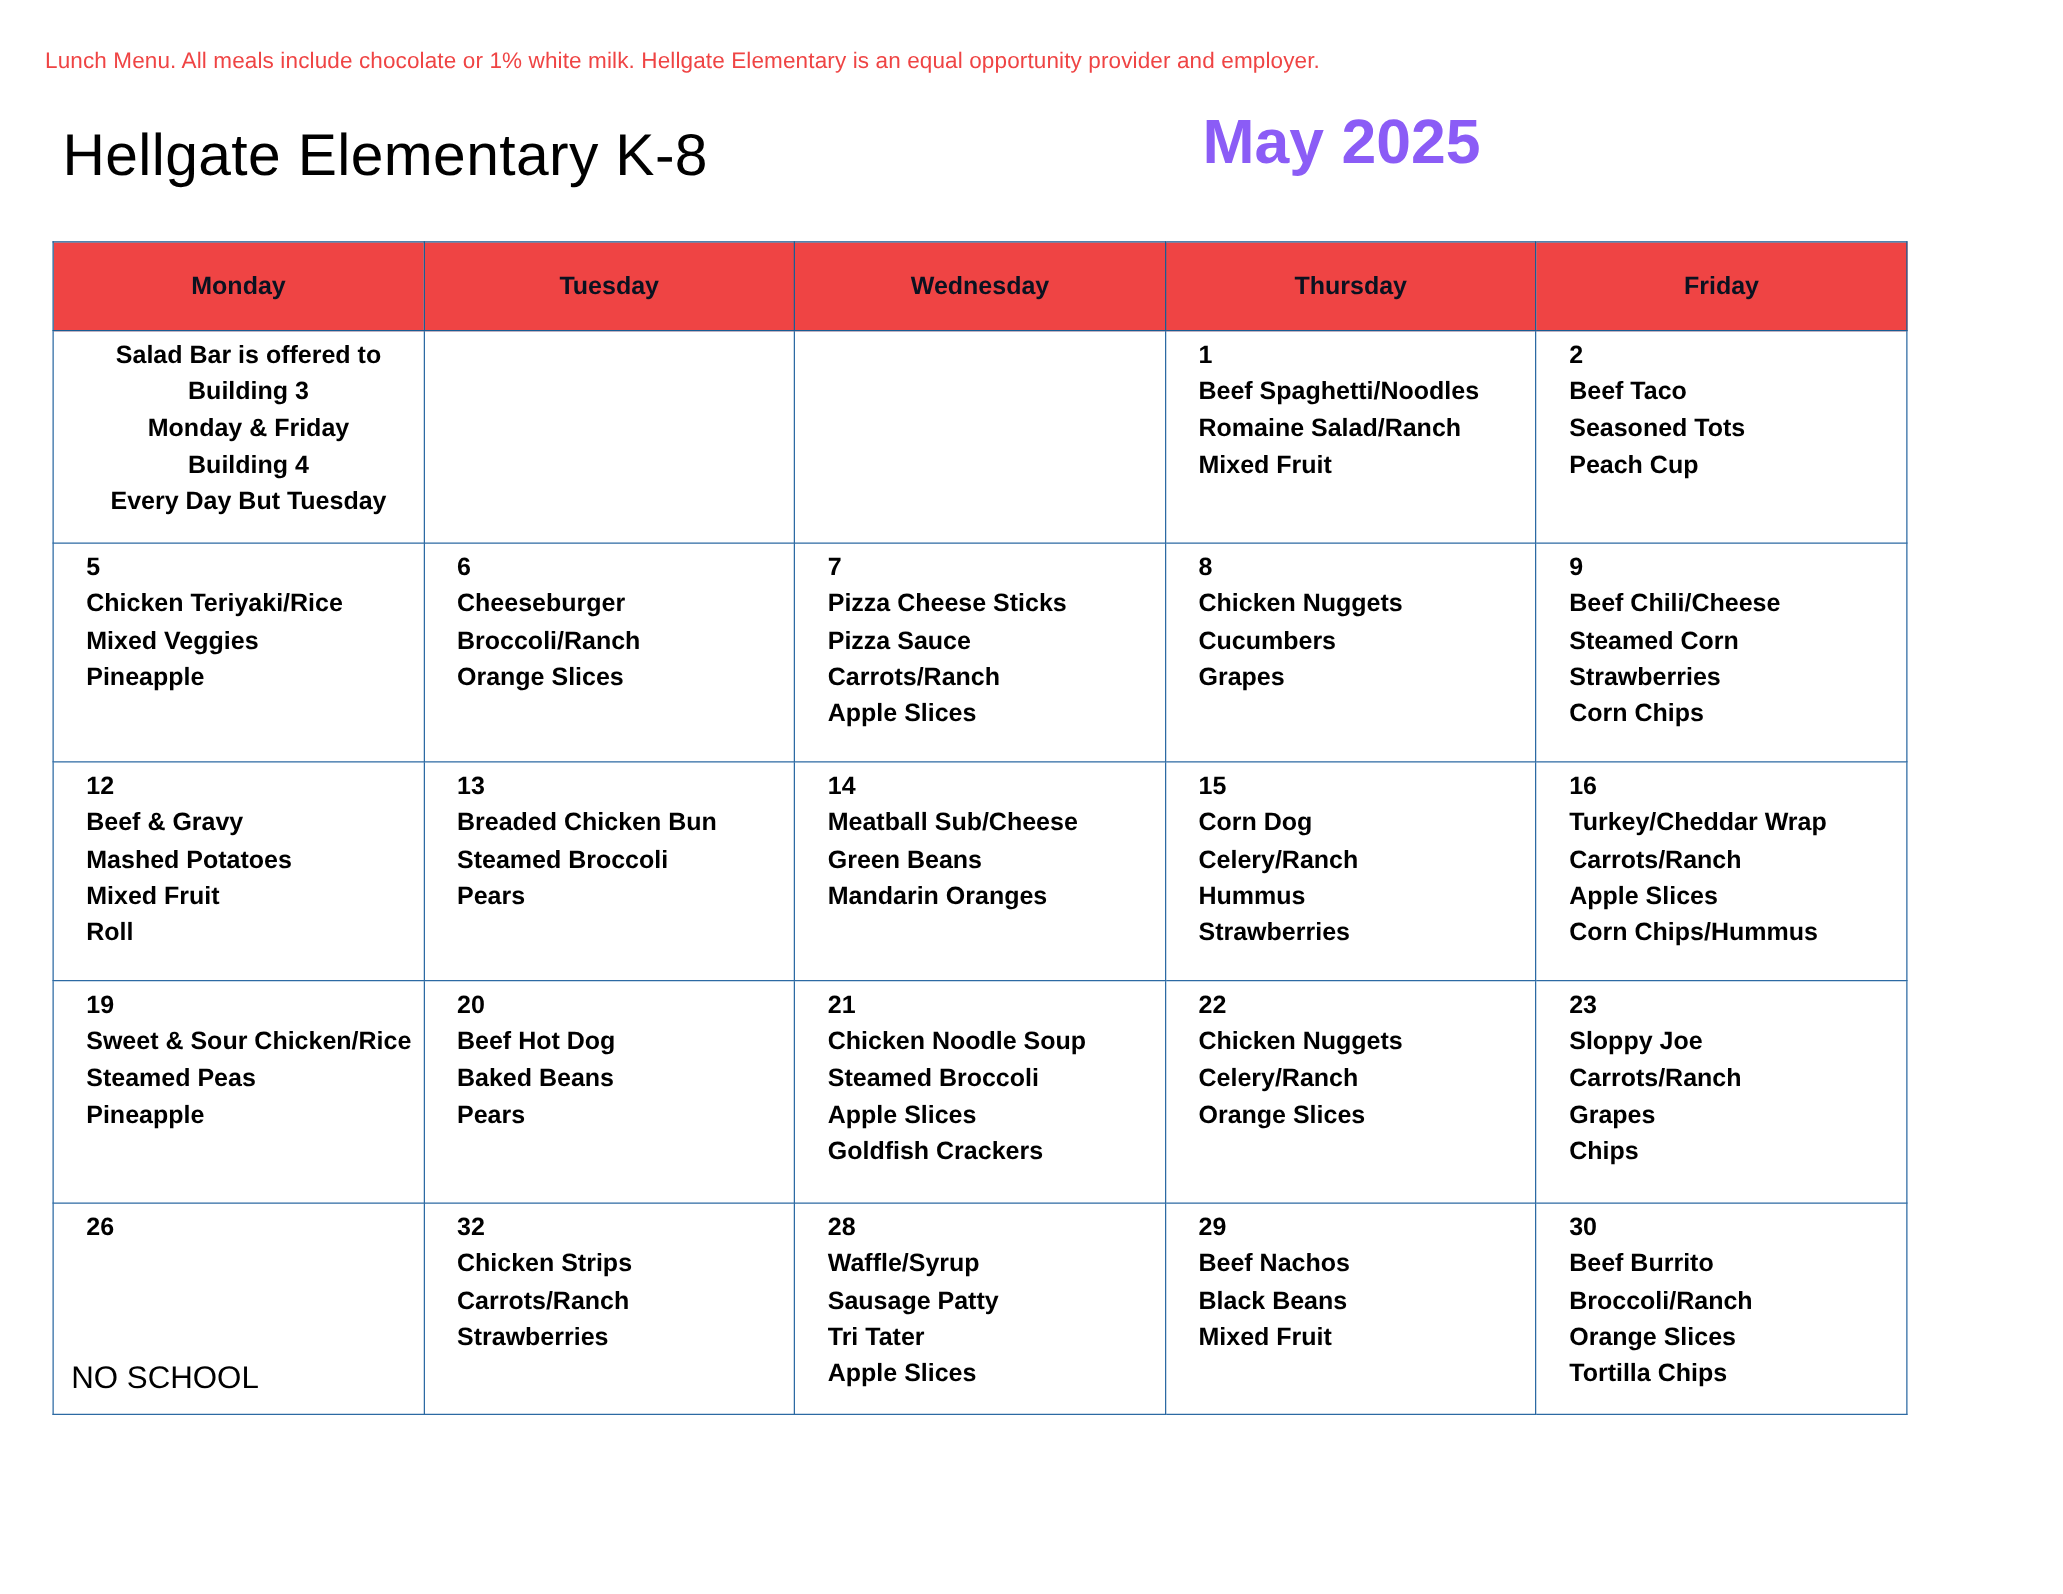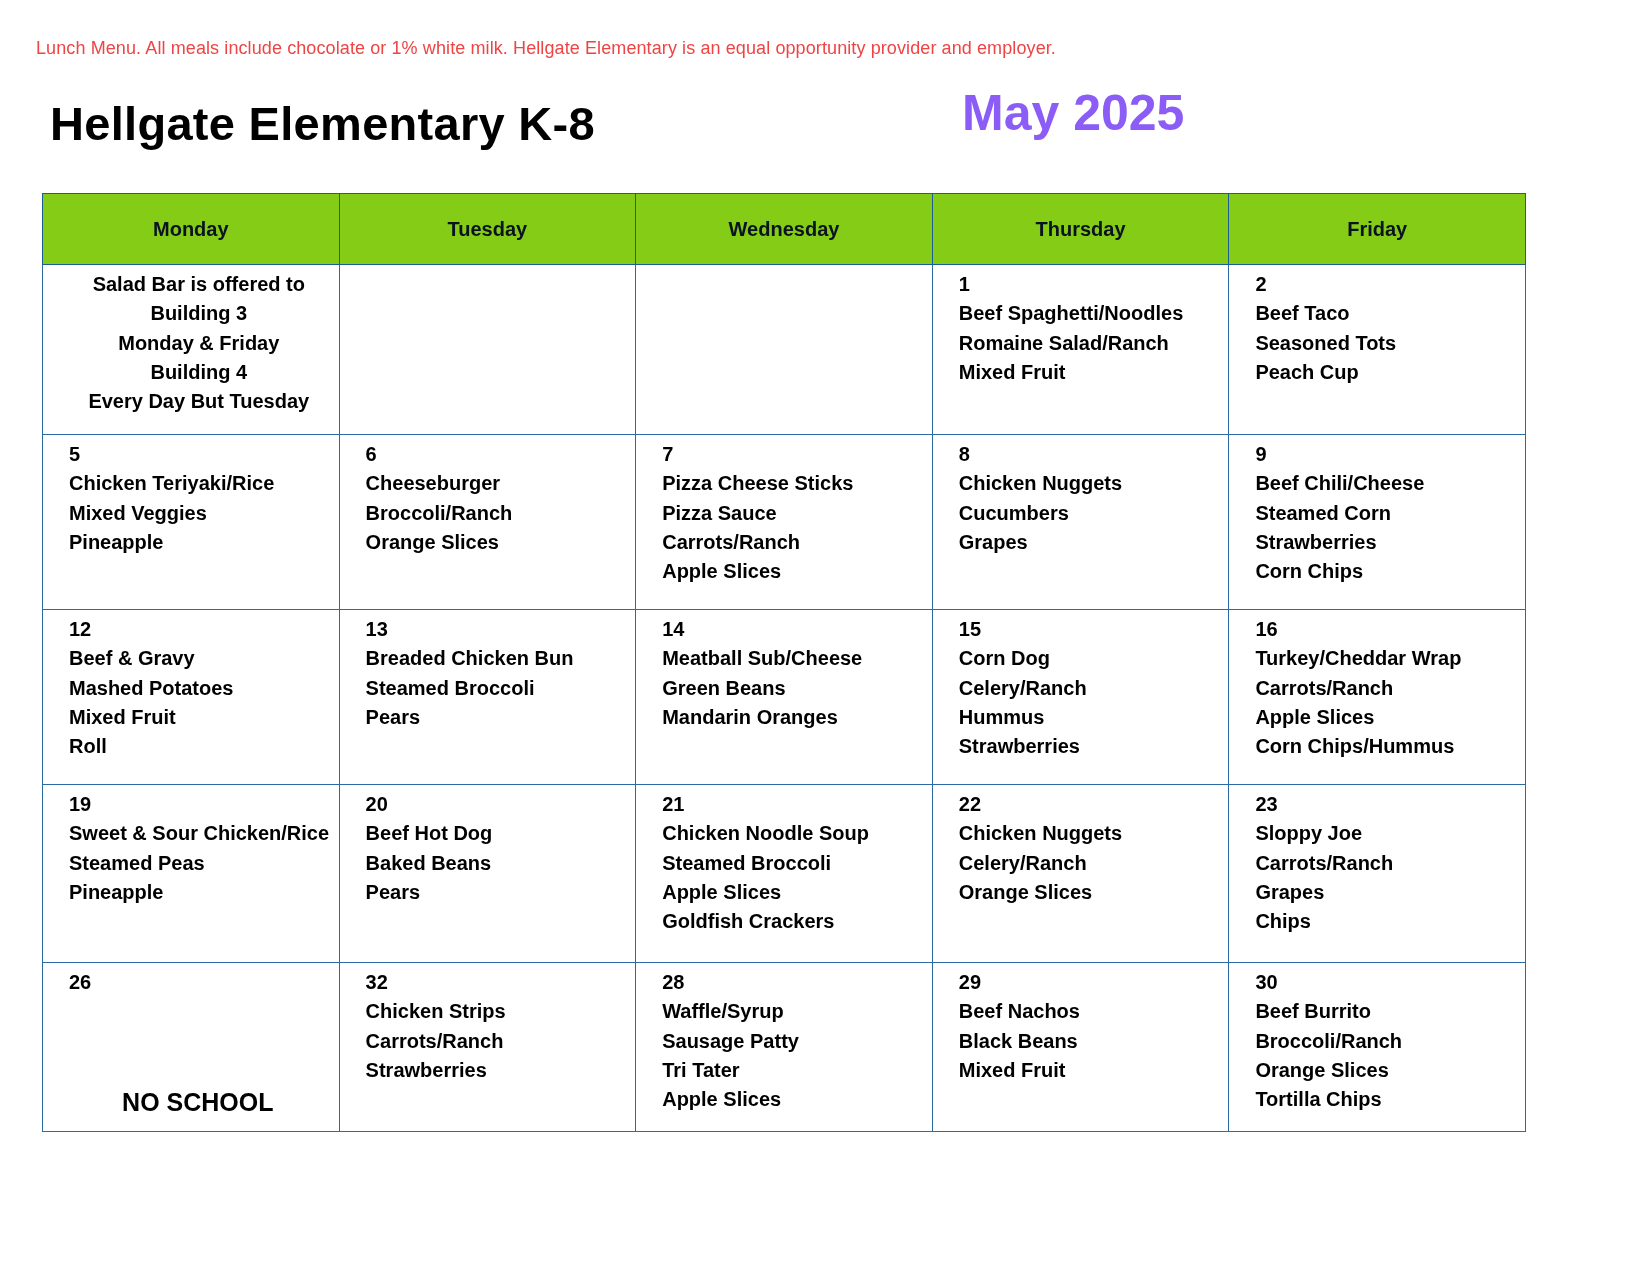--- a/index.html
+++ b/index.html
@@ -22,21 +22,21 @@
       font-size: 18px;
       color: #ef4444;
       white-space: nowrap;
       letter-spacing: 0.1px;
     }
     .school-title {
       position: absolute;
       left: 50px;
       top: 96px;
       font-size: 47px;
-      font-weight: bold;
+      font-weight: normal;
       white-space: nowrap;
       letter-spacing: 0.3px;
     }
     .month-title {
       position: absolute;
       left: 962px;
       top: 84px;
       font-size: 50px;
       font-weight: bold;
       color: #8b5cf6;
@@ -44,21 +44,21 @@
     }
     .calendar {
       position: absolute;
       left: 42px;
       top: 193px;
       width: 1484px;
       border-collapse: collapse;
       table-layout: fixed;
     }
     .calendar th {
-      background: #84cc16;
+      background: #ef4444;
       height: 70px;
       font-size: 20px;
       font-weight: bold;
       color: #0b1220;
       text-align: center;
       vertical-align: middle;
       border: 1px solid #1a5c94;
       padding: 0;
     }
     .calendar td {
@@ -79,23 +79,22 @@
       white-space: nowrap;
     }
     .salad-info {
       text-align: center;
     }
     .no-school {
       position: absolute;
       left: 14px;
       right: 0;
       bottom: 14px;
-      text-align: center;
       font-size: 25px;
-      font-weight: bold;
+      font-weight: normal;
     }
     tr.r1 td { height: 164px; }
     tr.r2 td { height: 169px; }
     tr.r3 td { height: 169px; }
     tr.r4 td { height: 172px; }
     tr.r5 td { height: 163px; }
   </style>
 </head>
 <body>
 

